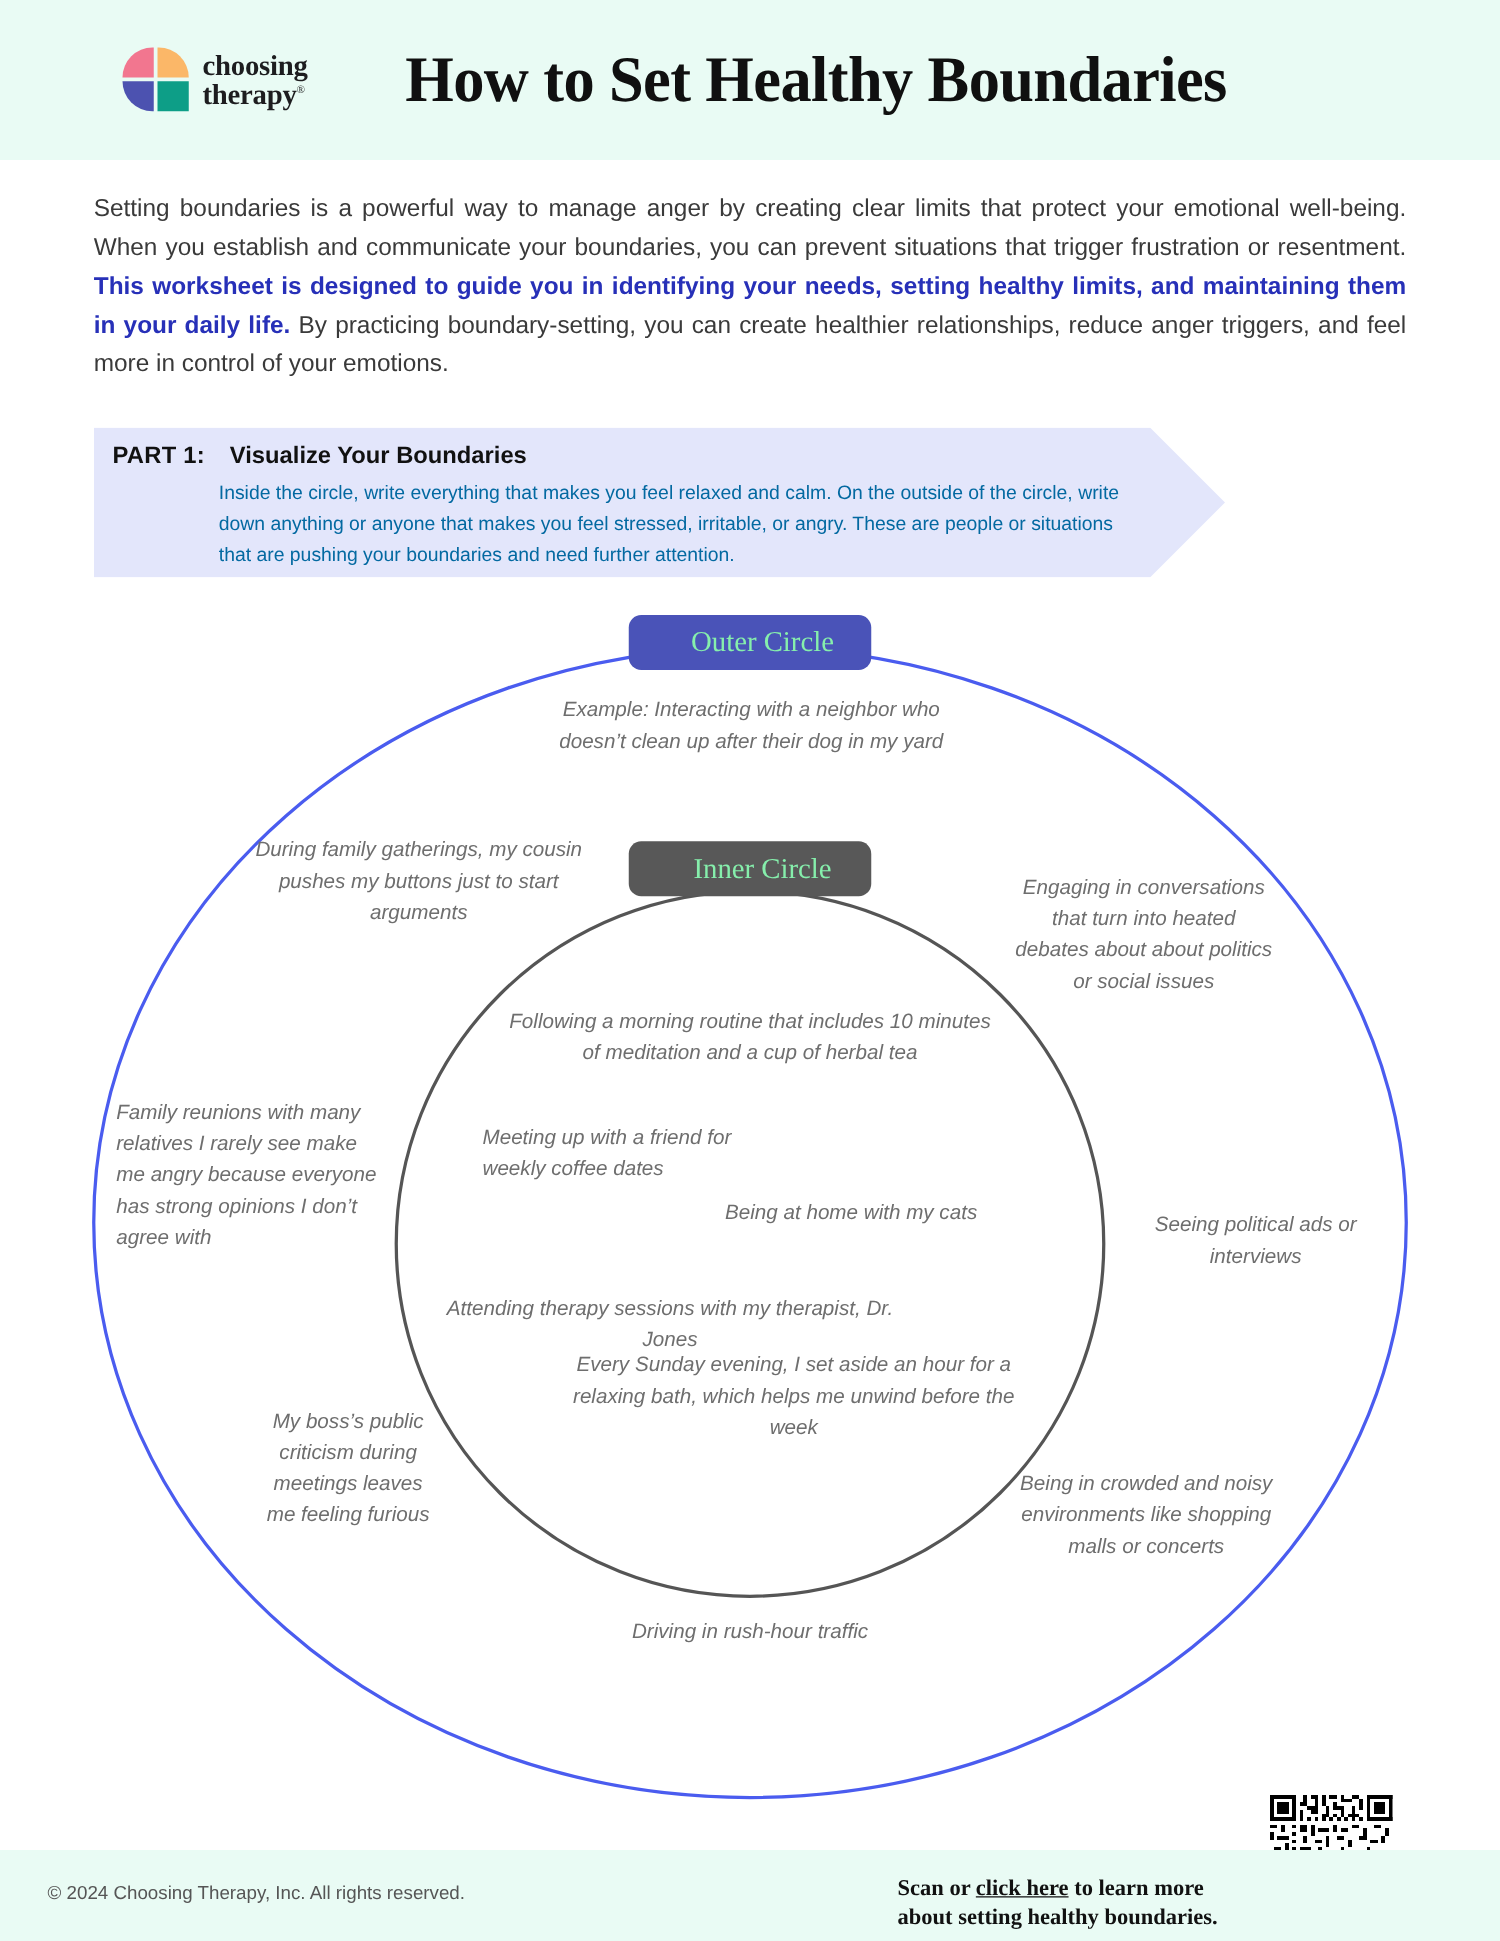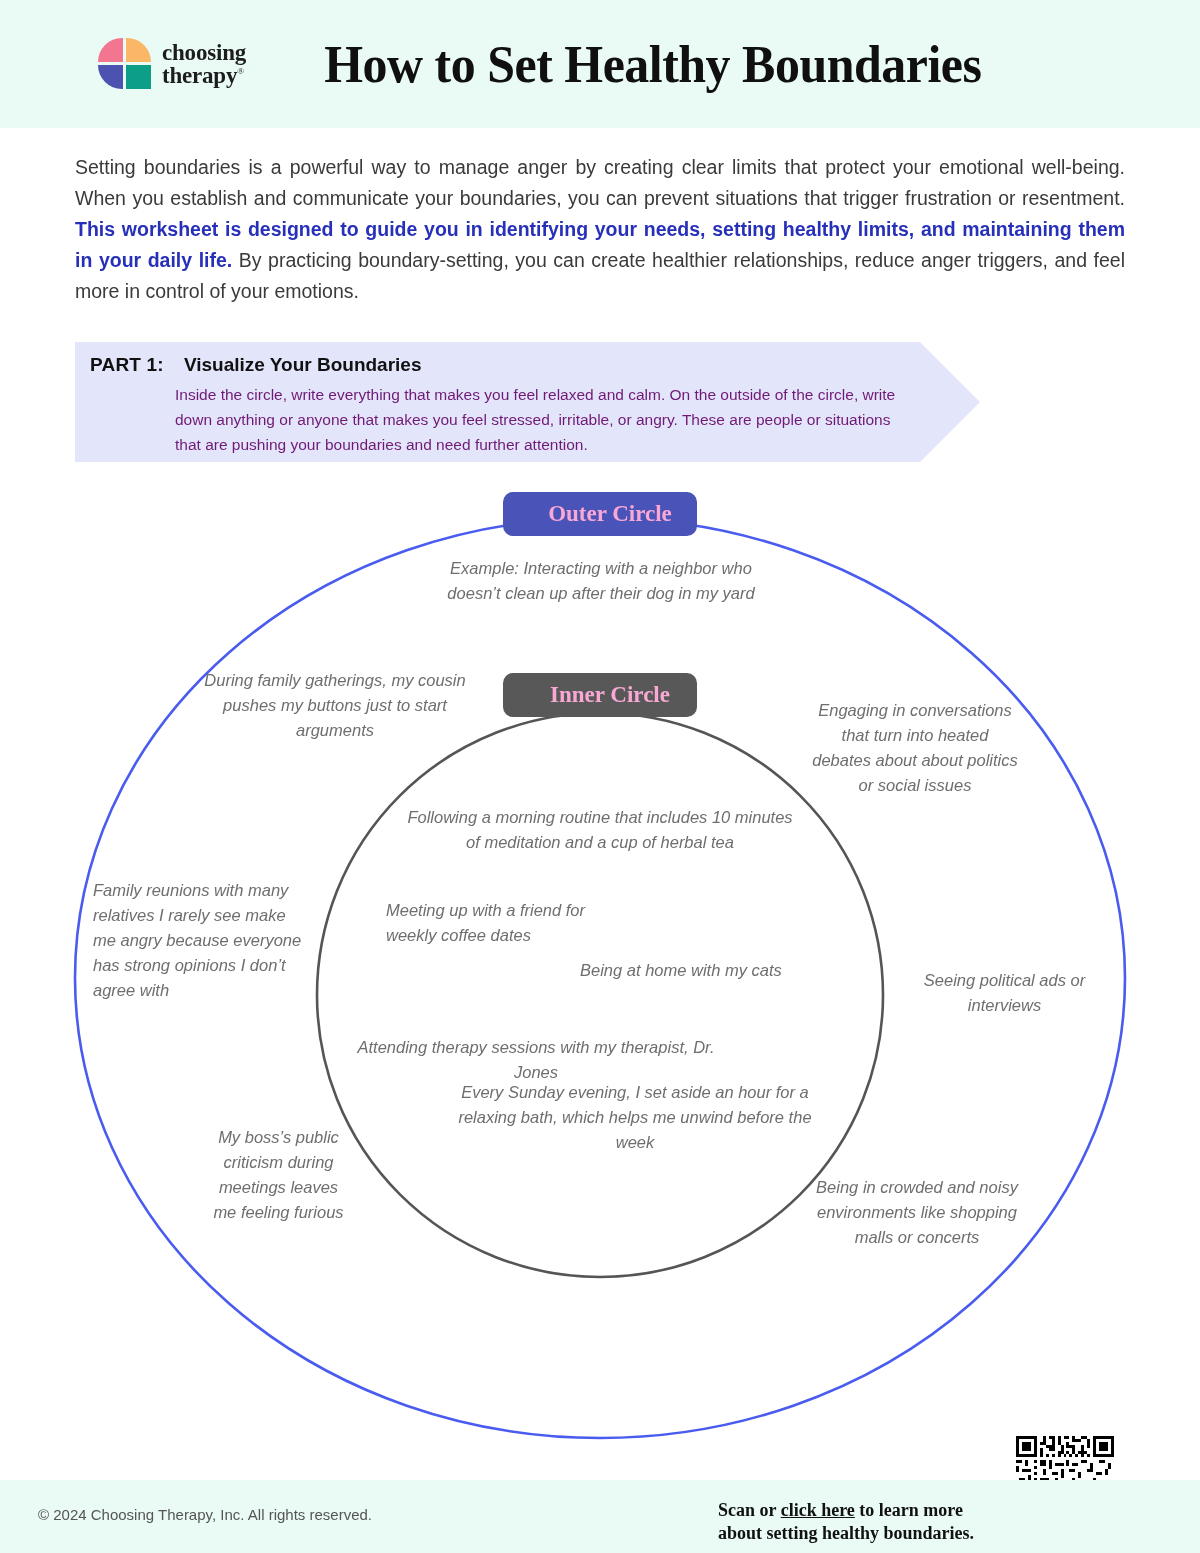--- a/index.html
+++ b/index.html
@@ -79,33 +79,33 @@
   .part-label {
     font-size: 19px; font-weight: 700; color: #111;
     letter-spacing: 0.2px;
   }
   .part-title {
     font-size: 19px; font-weight: 700; color: #111;
   }
   .part-desc {
     position: absolute; left: 100px; top: 40px;
     width: 745px;
-    font-size: 15.5px; line-height: 25px; color: #701a75;
+    font-size: 15.5px; line-height: 25px; color: #0369a1;
   }
 
   
   .diagram { position: absolute; left: 0; top: 470px; width: 1200px; height: 990px; }
   .diagram svg { position: absolute; left: 0; top: 0; }
 
   .badge {
     position: absolute;
     display: flex; align-items: center; justify-content: center;
     font-family: "Liberation Serif", serif;
-    font-weight: 700;
-    color: #f9a8d4;
+    font-weight: 400;
+    color: #86efac;
     border-radius: 10px;
     white-space: nowrap;
     padding-left: 20px;
   }
   .badge.outer {
     left: 503px; top: 22px; width: 194px; height: 44px;
     background: #4a53b8; font-size: 23px;
   }
   .badge.inner {
     left: 503px; top: 203px; width: 194px; height: 44px;
@@ -194,20 +194,21 @@
     <div class="note c" style="left:810px; top:228px; width:210px;">Engaging in conversations that turn into heated debates about about politics or social issues</div>
 
     <div class="note l" style="left:93px; top:408px; width:215px;">Family reunions with many relatives I rarely see make me angry because everyone has strong opinions I don’t agree with</div>
 
     <div class="note c" style="left:912px; top:498px; width:185px;">Seeing political ads or interviews</div>
 
     <div class="note c" style="left:206px; top:655px; width:145px;">My boss’s public criticism during meetings leaves me feeling furious</div>
 
     <div class="note c" style="left:798px; top:705px; width:238px;">Being in crowded and noisy environments like shopping malls or concerts</div>
 
+    <div class="note c" style="left:440px; top:823px; width:320px;">Driving in rush-hour traffic</div>
 
     <div class="note c" style="left:405px; top:335px; width:390px;">Following a morning routine that includes 10 minutes of meditation and a cup of herbal tea</div>
 
     <div class="note l" style="left:386px; top:428px; width:215px;">Meeting up with a friend for weekly coffee dates</div>
 
     <div class="note l" style="left:580px; top:488px; width:260px;">Being at home with my cats</div>
 
     <div class="note c" style="left:356px; top:538px; width:360px;margin-top:27px;">Attending therapy sessions with my therapist, Dr. Jones</div>
 
     <div class="note c" style="left:440px; top:610px; width:390px;">Every Sunday evening, I set aside an hour for a relaxing bath, which helps me unwind before the week</div>

